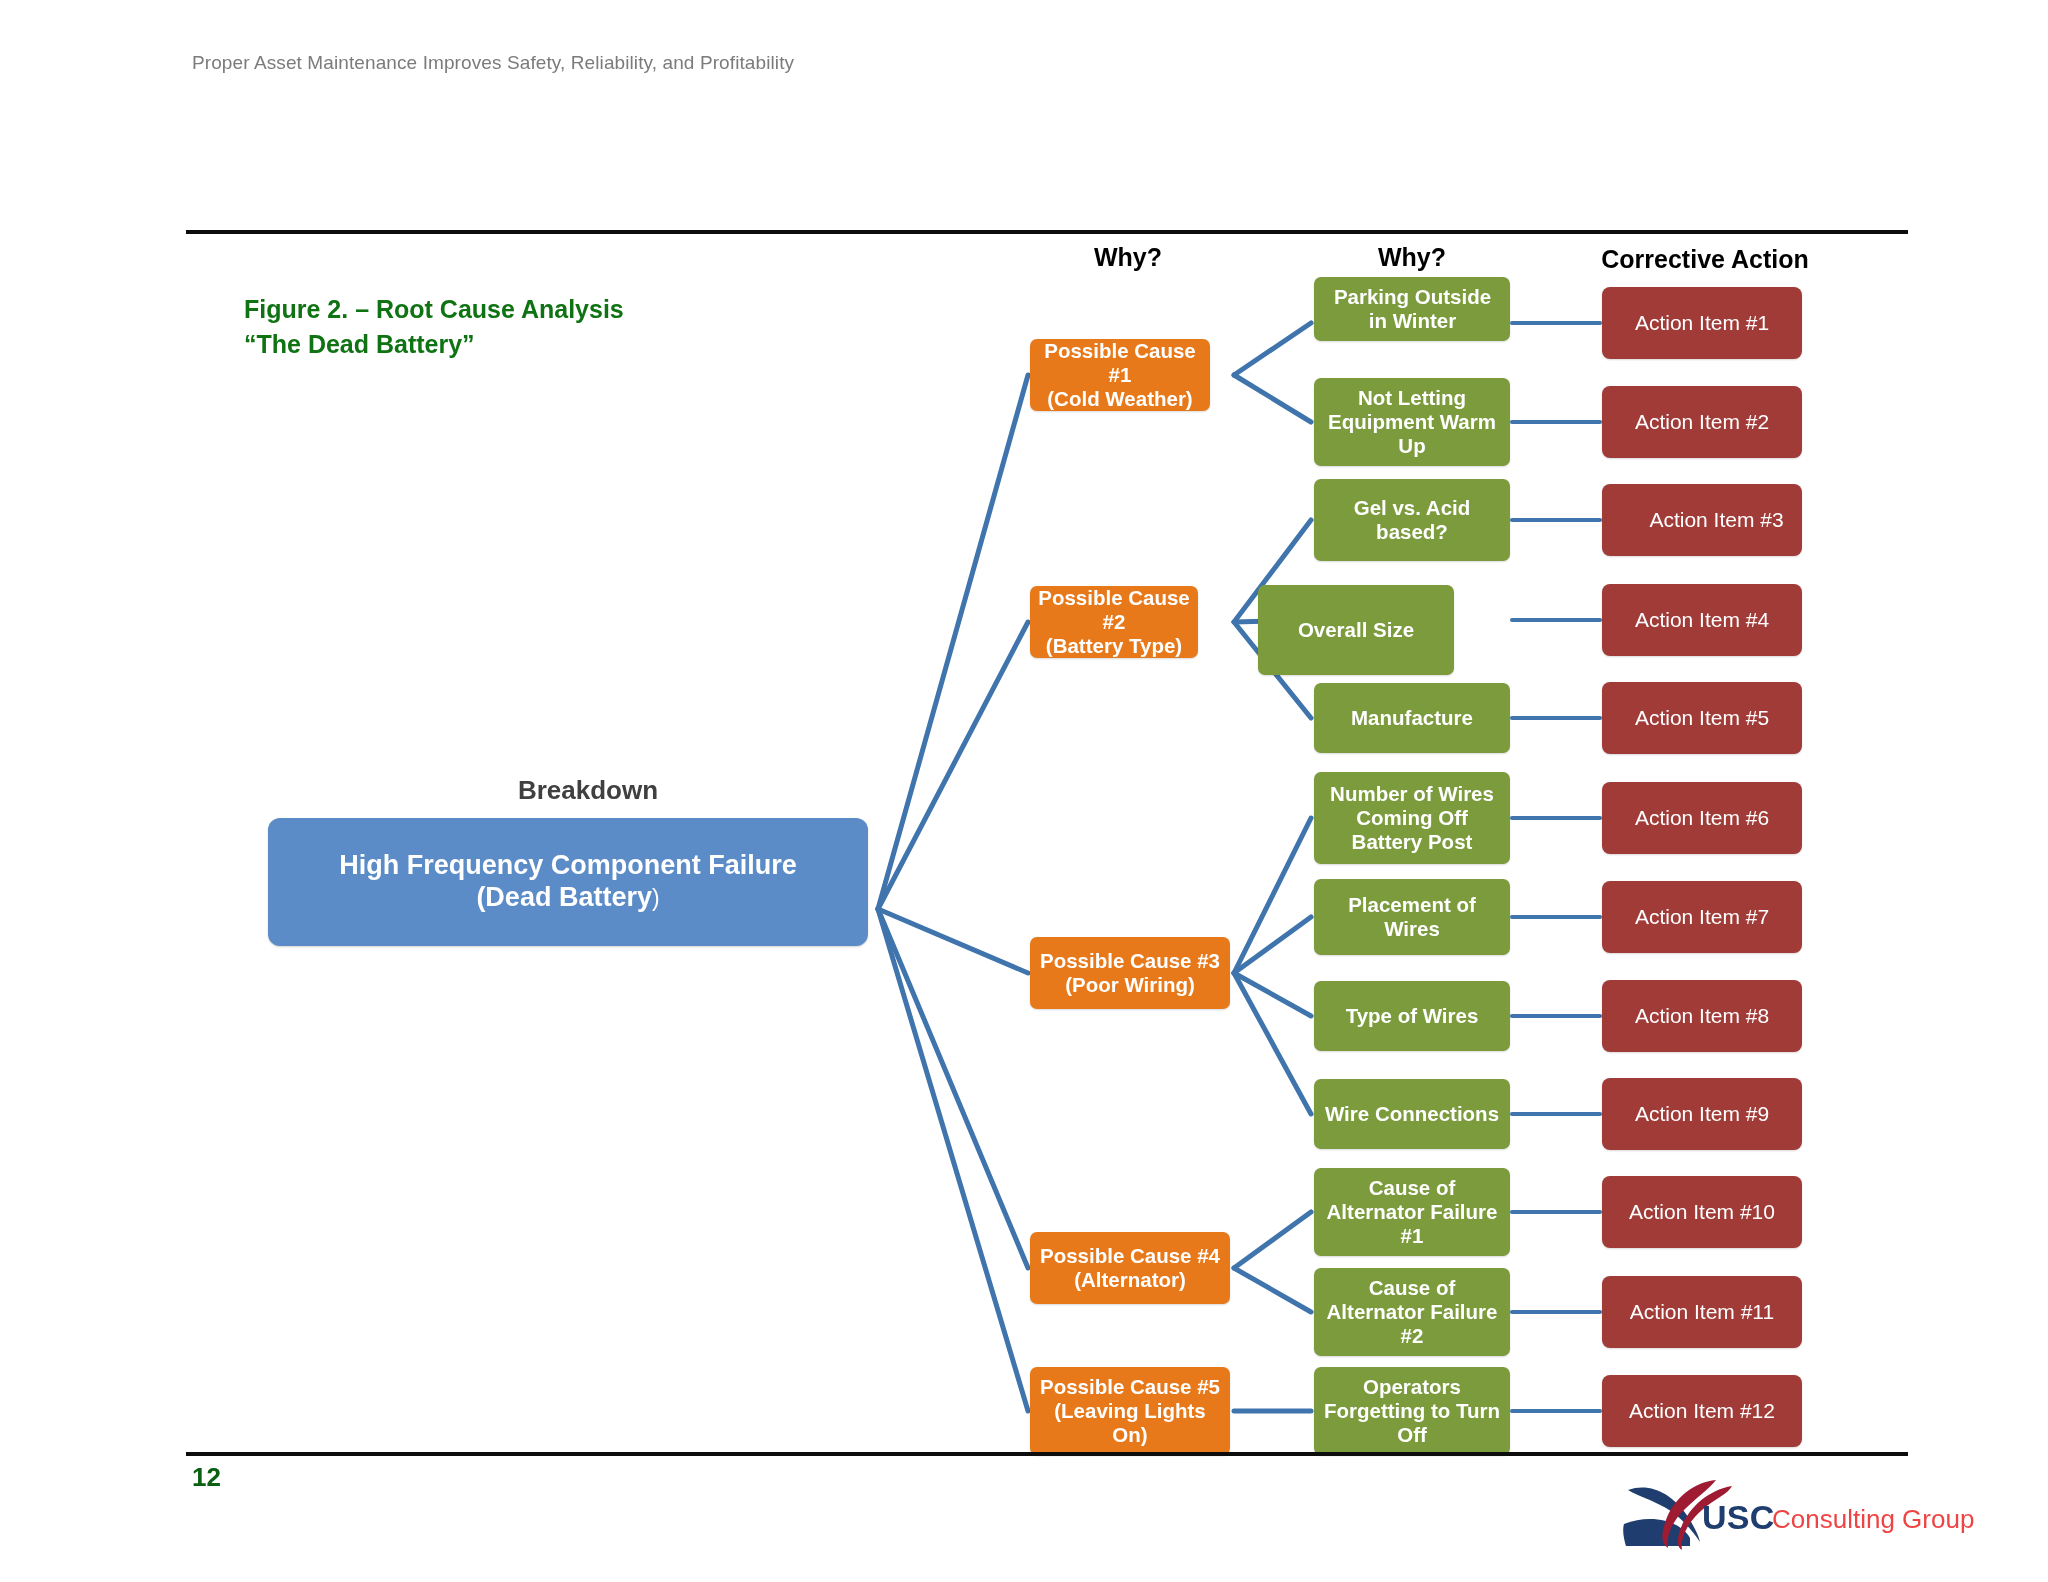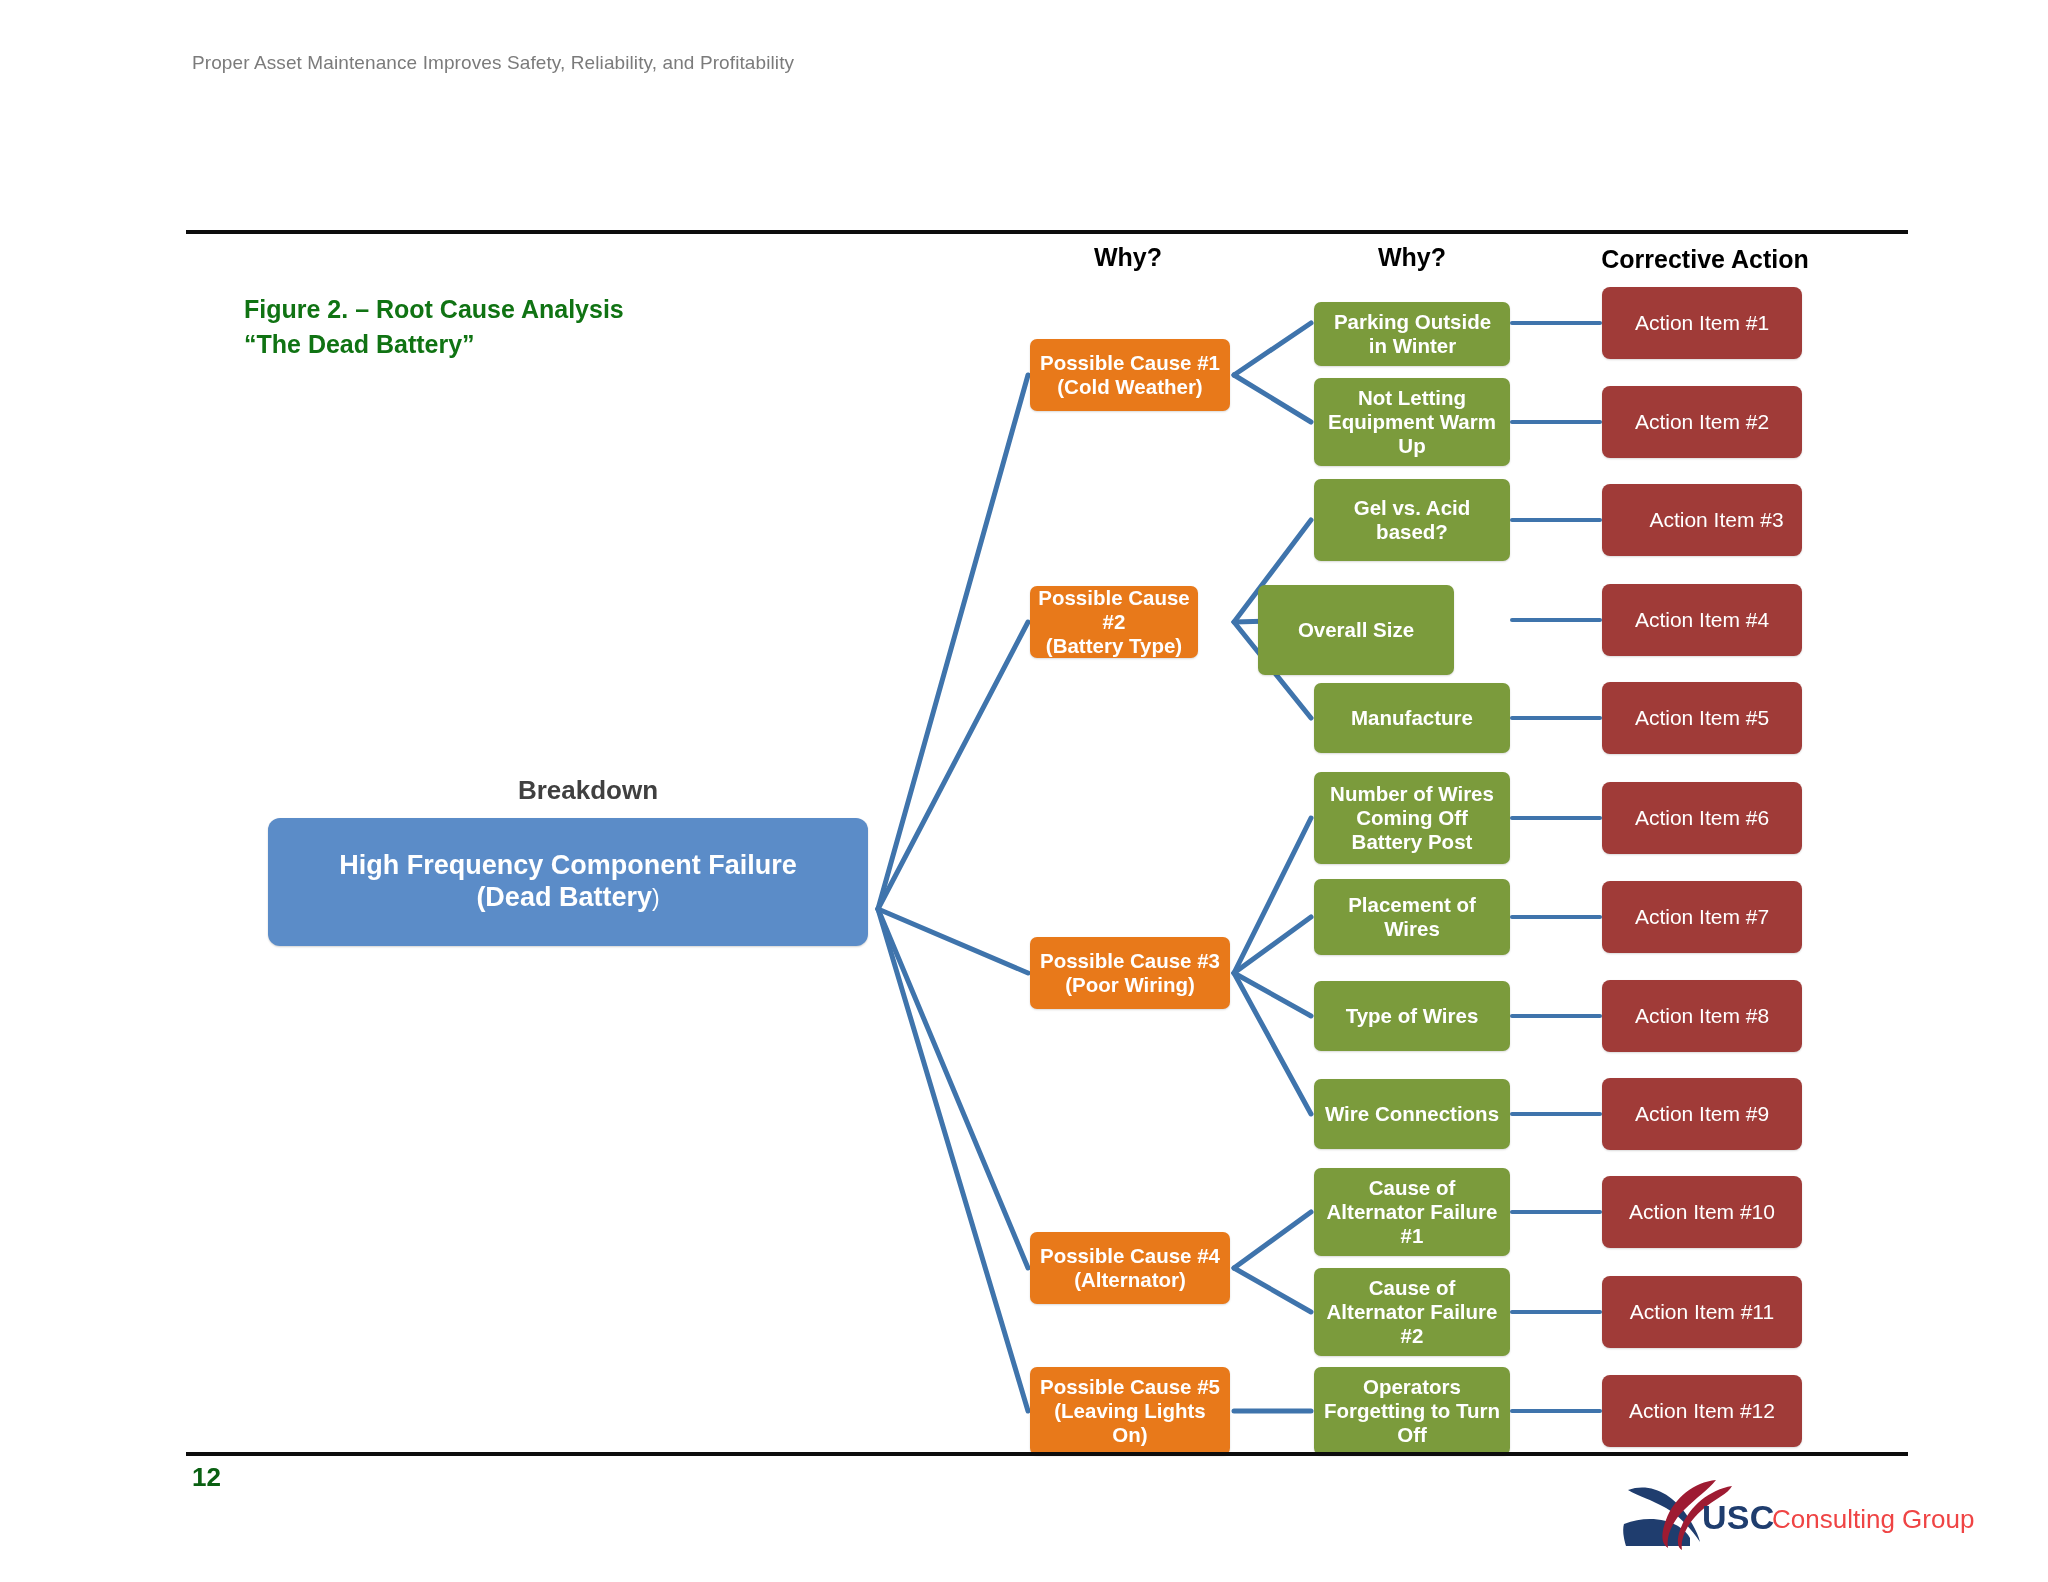--- a/index.html
+++ b/index.html
@@ -112,24 +112,24 @@
         <line x1="1234" y1="1268" x2="1311" y2="1312" stroke="#3f74ac" stroke-width="5" stroke-linecap="round"></line>
         <line x1="1512" y1="1312" x2="1600" y2="1312" stroke="#3f74ac" stroke-width="4" stroke-linecap="round"></line>
         <line x1="878" y1="909" x2="1028" y2="1411" stroke="#3f74ac" stroke-width="5" stroke-linecap="round"></line>
         <line x1="1234" y1="1411" x2="1311" y2="1411" stroke="#3f74ac" stroke-width="5" stroke-linecap="round"></line>
         <line x1="1512" y1="1411" x2="1600" y2="1411" stroke="#3f74ac" stroke-width="4" stroke-linecap="round"></line>
       </svg>
     <div id="nodes">
         <div class="node blue" style="left: 268px; top: 818px; width: 600px; height: 128px;">
           <span>High Frequency Component Failure<br>(Dead Battery<span class="thin-paren">)</span></span>
         </div>
-        <div class="node orange" style="left: 1030px; top: 339px; width: 200px; height: 72px;">
+        <div class="node orange" style="left: 1030px; top: 339px; width: 180px; height: 72px;">
           <span>Possible Cause #1<br>(Cold Weather)</span>
         </div>
-        <div class="node green" style="left: 1314px; top: 302px; width: 196px; height: 64px; padding-left: 9px;">
+        <div class="node green" style="left: 1314px; top: 277px; width: 196px; height: 64px; padding-left: 9px;">
           <span>Parking Outside in Winter</span>
         </div>
         <div class="node red" style="left: 1602px; top: 287px; width: 200px; height: 72px;">
           <span>Action Item #1</span>
         </div>
         <div class="node green" style="left: 1314px; top: 378px; width: 196px; height: 88px;">
           <span>Not Letting Equipment Warm Up</span>
         </div>
         <div class="node red" style="left: 1602px; top: 386px; width: 200px; height: 72px;">
           <span>Action Item #2</span>

